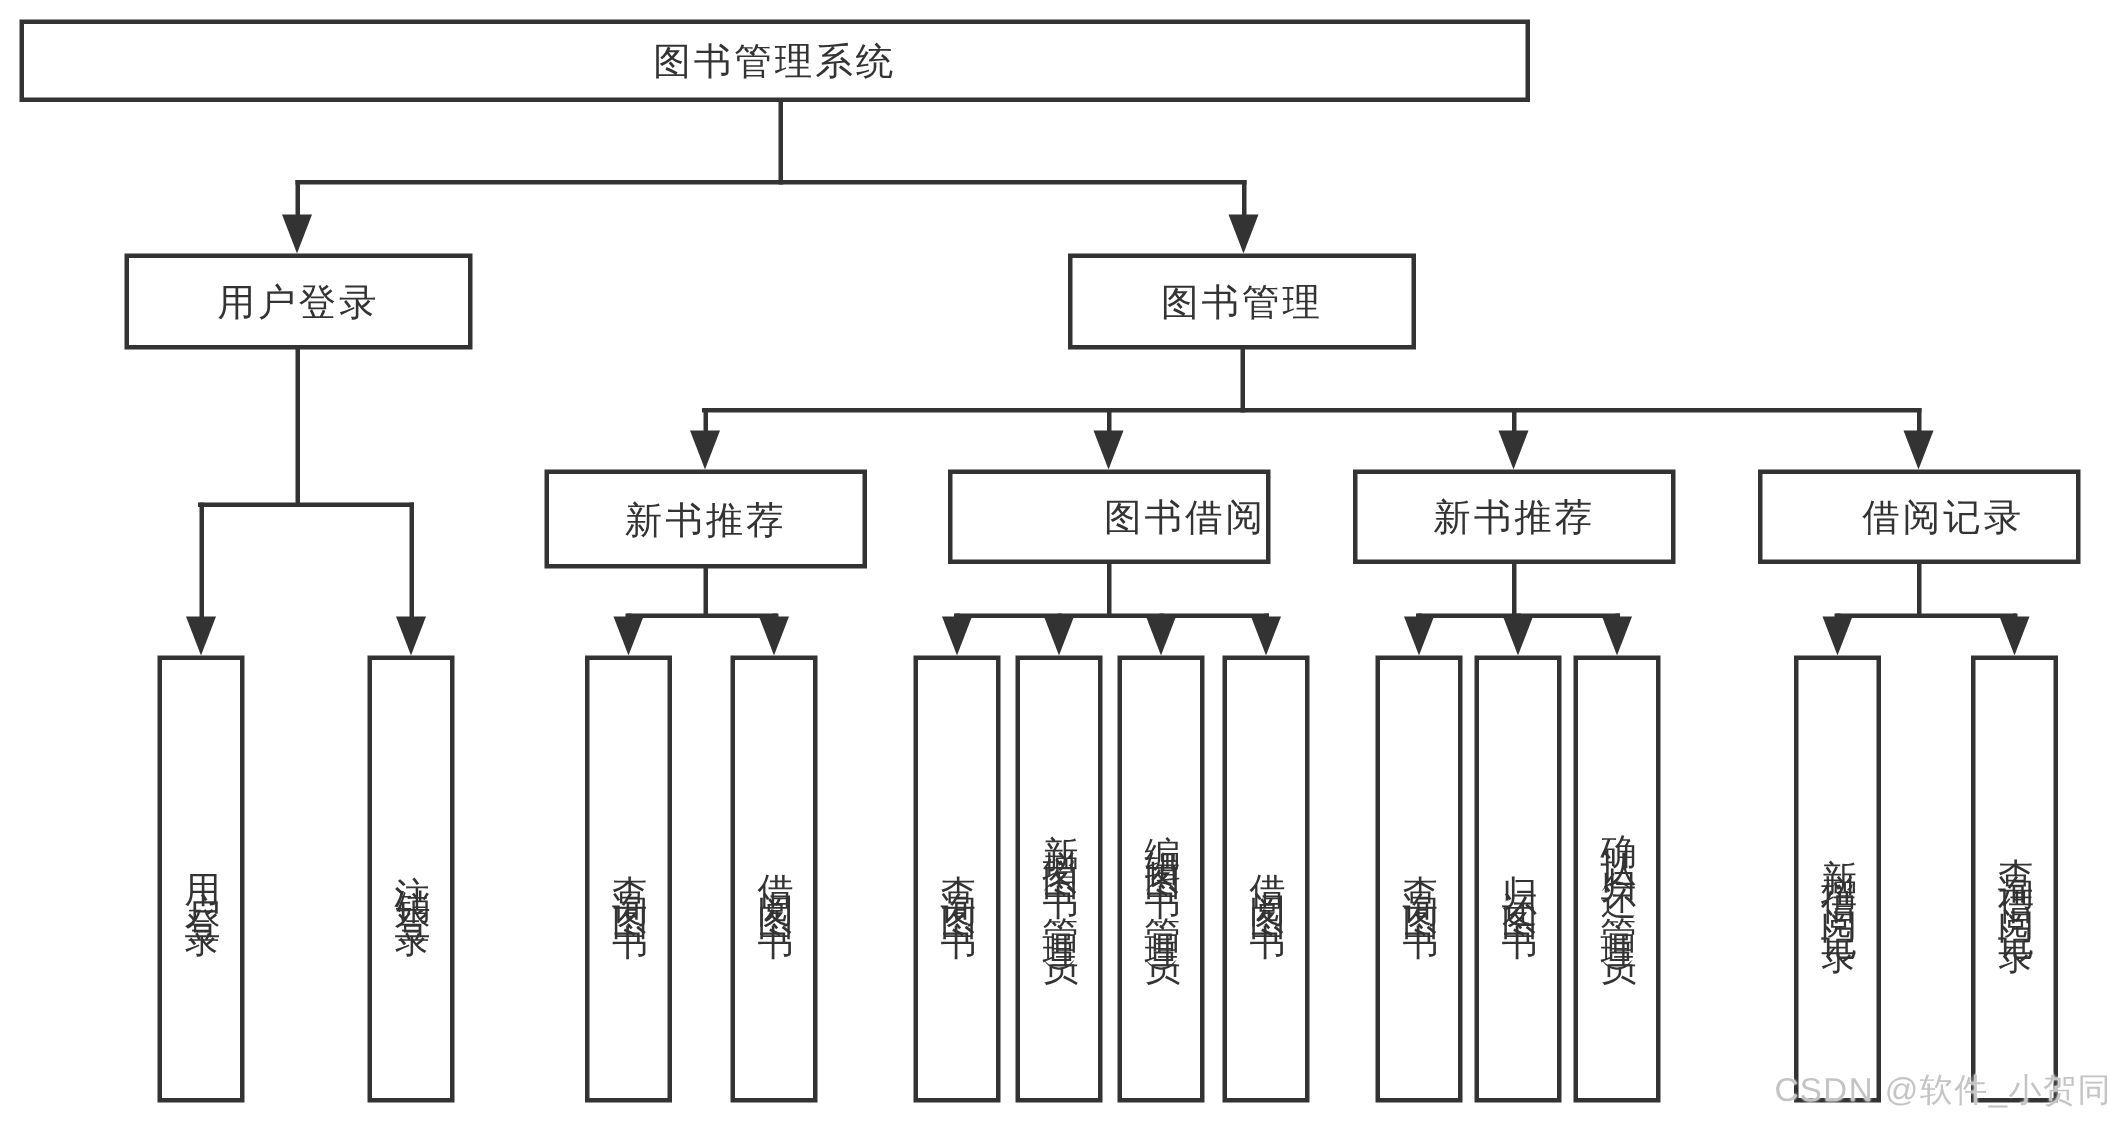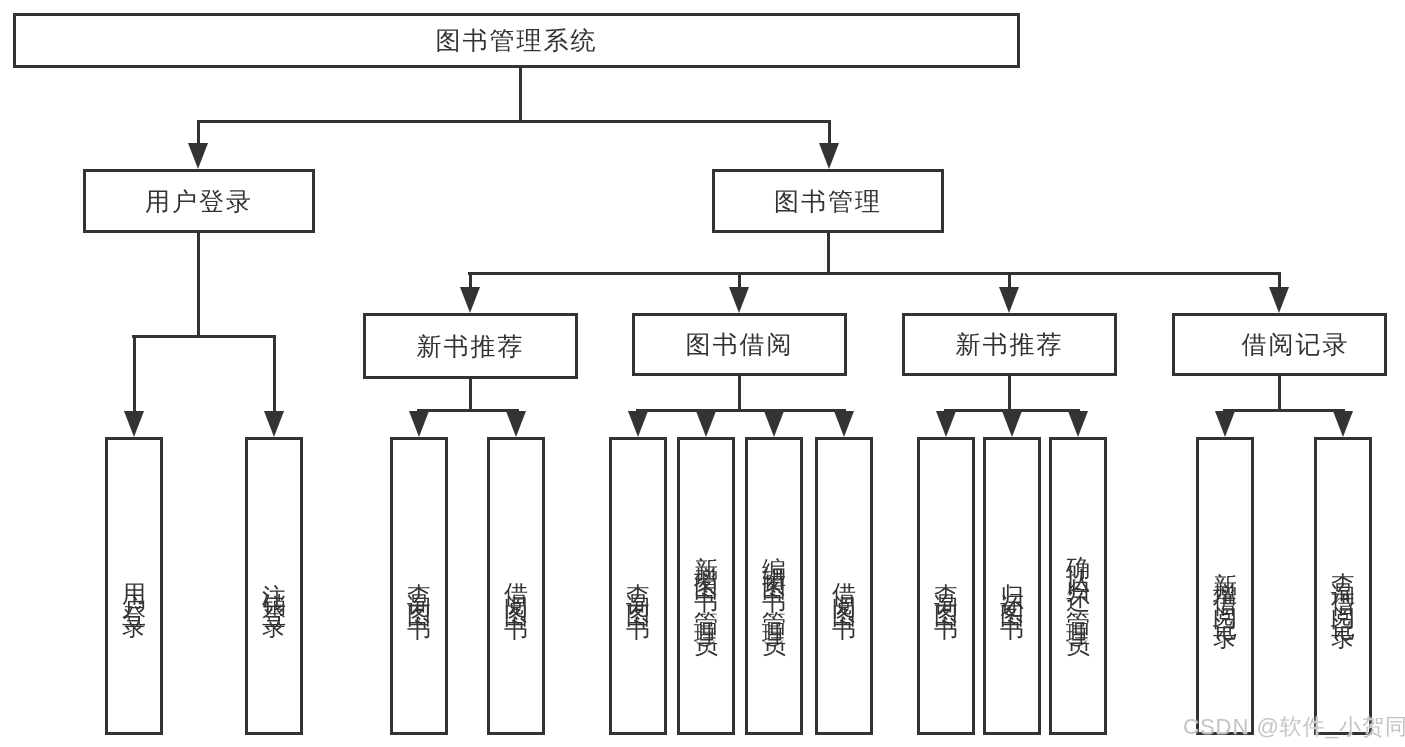--- a/index.html
+++ b/index.html
@@ -98,21 +98,21 @@
   <div class="vl" style="left:738px; top:272px; height:17px;"></div>
   <div class="arrow" style="left:729px; top:287px;"></div>
   <div class="vl" style="left:1008px; top:272px; height:17px;"></div>
   <div class="arrow" style="left:999px; top:287px;"></div>
   <div class="vl" style="left:1278px; top:272px; height:17px;"></div>
   <div class="arrow" style="left:1269px; top:287px;"></div>
 
   <div class="node" style="left:363px; top:313px; width:215px; height:66px;">
     <span>新书推荐</span>
   </div>
-  <div class="node" style="left:632px; top:313px; width:215px; height:63px;">
+  <div class="node" style="left:632px; top:313px; width:215px; height:63px;justify-content:flex-end;">
     <span>图书借阅</span>
   </div>
   <div class="node" style="left:902px; top:313px; width:215px; height:63px;">
     <span>新书推荐</span>
   </div>
   <div class="node" style="left:1172px; top:313px; width:215px; height:63px;padding-left:32px;">
     <span>借阅记录</span>
   </div>
 
   <div class="vl" style="left:469px; top:376px; height:36px;"></div>

